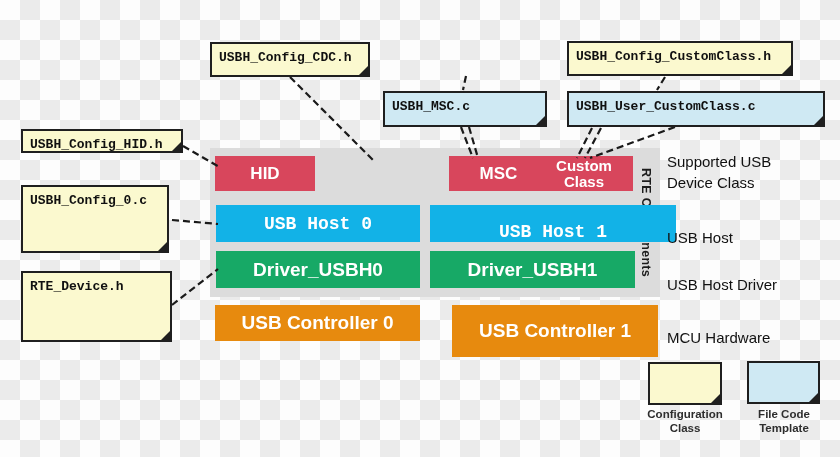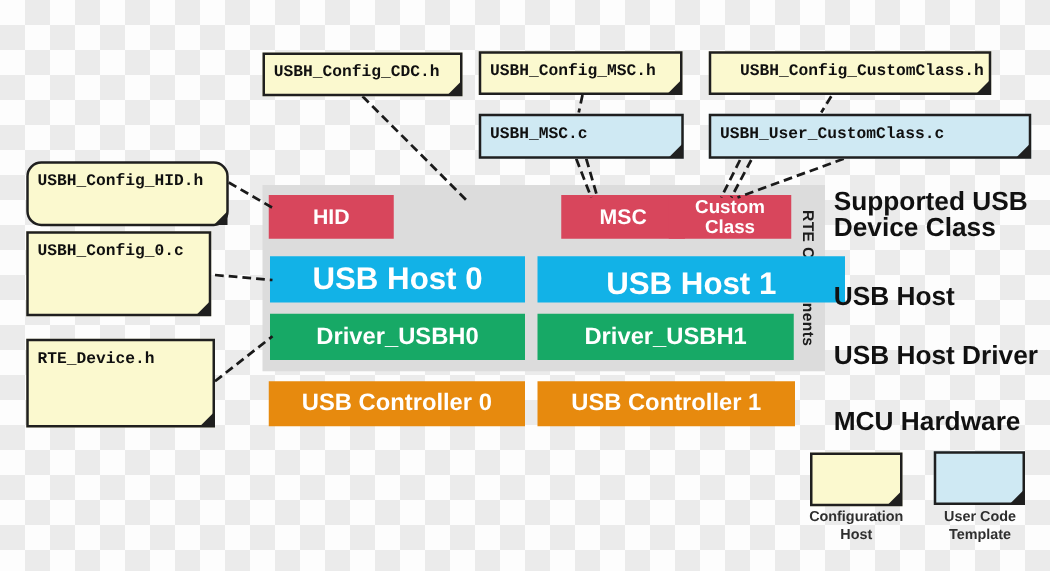--- a/index.html
+++ b/index.html
@@ -14,37 +14,37 @@
   .rte-vertical{
     position:absolute;left:634px;top:148px;width:24px;height:149px;
     display:flex;align-items:center;justify-content:center;
     writing-mode:vertical-rl;font-weight:bold;font-size:12.5px;color:#1c1c1c;letter-spacing:.3px;
   }
   .block{
     position:absolute;display:flex;align-items:center;justify-content:center;
     color:#fff;font-weight:bold;text-align:center;box-sizing:border-box;z-index:0;
   }
   .block.red{background:#d8465c;font-size:17px;line-height:16px;}
-  .block.cyan{background:#12b2e7;font-size:25px;}
+  .block.cyan{background:#12b2e7;font-size:18px;font-family:Liberation Mono, monospace;}
   .block.green{background:#17a966;font-size:19px;}
   .block.orange{background:#e78a0e;font-size:19px;}
   .block.small{font-size:15px;padding:0 14px;}
   .note{
     position:absolute;box-sizing:border-box;border:2px solid #1f1f1f;
     font-family:"Liberation Mono","DejaVu Sans Mono",monospace;font-weight:bold;
     font-size:13px;color:#101010;padding:6px 4px 0 7px;z-index:2;white-space:nowrap;
   }
   .note.yellow{background:#fbf9cf;}
   .note.bluec{background:#cfe9f3;}
   .fold{
     position:absolute;right:-1px;bottom:-1px;width:0;height:0;
     border-left:11px solid transparent;border-bottom:11px solid #1f1f1f;
   }
   .side-label{
-    position:absolute;color:#111;font-weight:bold;font-size:21px;
+    position:absolute;color:#111;font-weight:normal;font-size:15px;
     line-height:21px;white-space:pre-line;z-index:0;
   }
   .legend-swatch{position:absolute;box-sizing:border-box;border:2px solid #1f1f1f;z-index:2;}
   .legend-swatch.yellow{background:#fbf9cf;}
   .legend-swatch.bluec{background:#cfe9f3;}
   .legend-label{
     position:absolute;width:98px;text-align:center;font-weight:bold;font-size:11.5px;
     line-height:13.5px;color:#2e2e2e;white-space:pre-line;
   }
   #connectors{position:absolute;left:0;top:0;z-index:1;pointer-events:none;}
@@ -91,43 +91,42 @@
   <div class="block green" style="left:216px;top:251px;width:204px;height:37px;">
       <span>Driver_USBH0</span>
     </div>
   <div class="block green" style="left:430px;top:251px;width:205px;height:37px;">
       <span>Driver_USBH1</span>
     </div>
 
   <div class="block orange" style="left:215px;top:305px;width:205px;height:36px;">
       <span>USB Controller 0</span>
     </div>
-  <div class="block orange" style="left:430px;top:305px;width:206px;height:36px;">
+  <div class="block orange" style="left:452px;top:305px;width:206px;height:52px;">
       <span>USB Controller 1</span>
     </div>
 
   <div class="note yellow" style="left:210px;top:42px;width:160px;height:35px;"><span>USBH_Config_CDC.h</span><span class="fold"></span></div>
-  <div class="note yellow" style="left:383px;top:41px;width:163px;height:35px;"><span>USBH_Config_MSC.h</span><span class="fold"></span></div>
-  <div class="note yellow" style="left:567px;top:41px;width:226px;height:35px;text-align:right;"><span>USBH_Config_CustomClass.h</span><span class="fold"></span></div>
+  <div class="note yellow" style="left:567px;top:41px;width:226px;height:35px;"><span>USBH_Config_CustomClass.h</span><span class="fold"></span></div>
   <div class="note bluec" style="left:383px;top:91px;width:164px;height:36px;"><span>USBH_MSC.c</span><span class="fold"></span></div>
   <div class="note bluec" style="left:567px;top:91px;width:258px;height:36px;"><span>USBH_User_CustomClass.c</span><span class="fold"></span></div>
-  <div class="note yellow" style="left:21px;top:129px;width:162px;height:52px;border-radius:12px;"><span>USBH_Config_HID.h</span><span class="fold"></span></div>
+  <div class="note yellow" style="left:21px;top:129px;width:162px;height:24px;"><span>USBH_Config_HID.h</span><span class="fold"></span></div>
   <div class="note yellow" style="left:21px;top:185px;width:148px;height:68px;"><span>USBH_Config_0.c</span><span class="fold"></span></div>
   <div class="note yellow" style="left:21px;top:271px;width:151px;height:71px;"><span>RTE_Device.h</span><span class="fold"></span></div>
 
   <div class="side-label" style="left:667px;top:151px;">Supported USB
 Device Class</div>
   <div class="side-label" style="left:667px;top:227px;">USB Host</div>
   <div class="side-label" style="left:667px;top:274px;">USB Host Driver</div>
   <div class="side-label" style="left:667px;top:327px;">MCU Hardware</div>
 
   <div class="legend-swatch yellow" style="left:648px;top:362px;width:74px;height:43px;">
       <span class="fold"></span>
     </div>
   <div class="legend-swatch bluec" style="left:747px;top:361px;width:73px;height:43px;">
       <span class="fold"></span>
     </div>
   <div class="legend-label" style="left:636px;top:408px;">Configuration
-Host</div>
-  <div class="legend-label" style="left:735px;top:408px;">User Code
+Class</div>
+  <div class="legend-label" style="left:735px;top:408px;">File Code
 Template</div>
 
 </div>
 
 </body></html>

